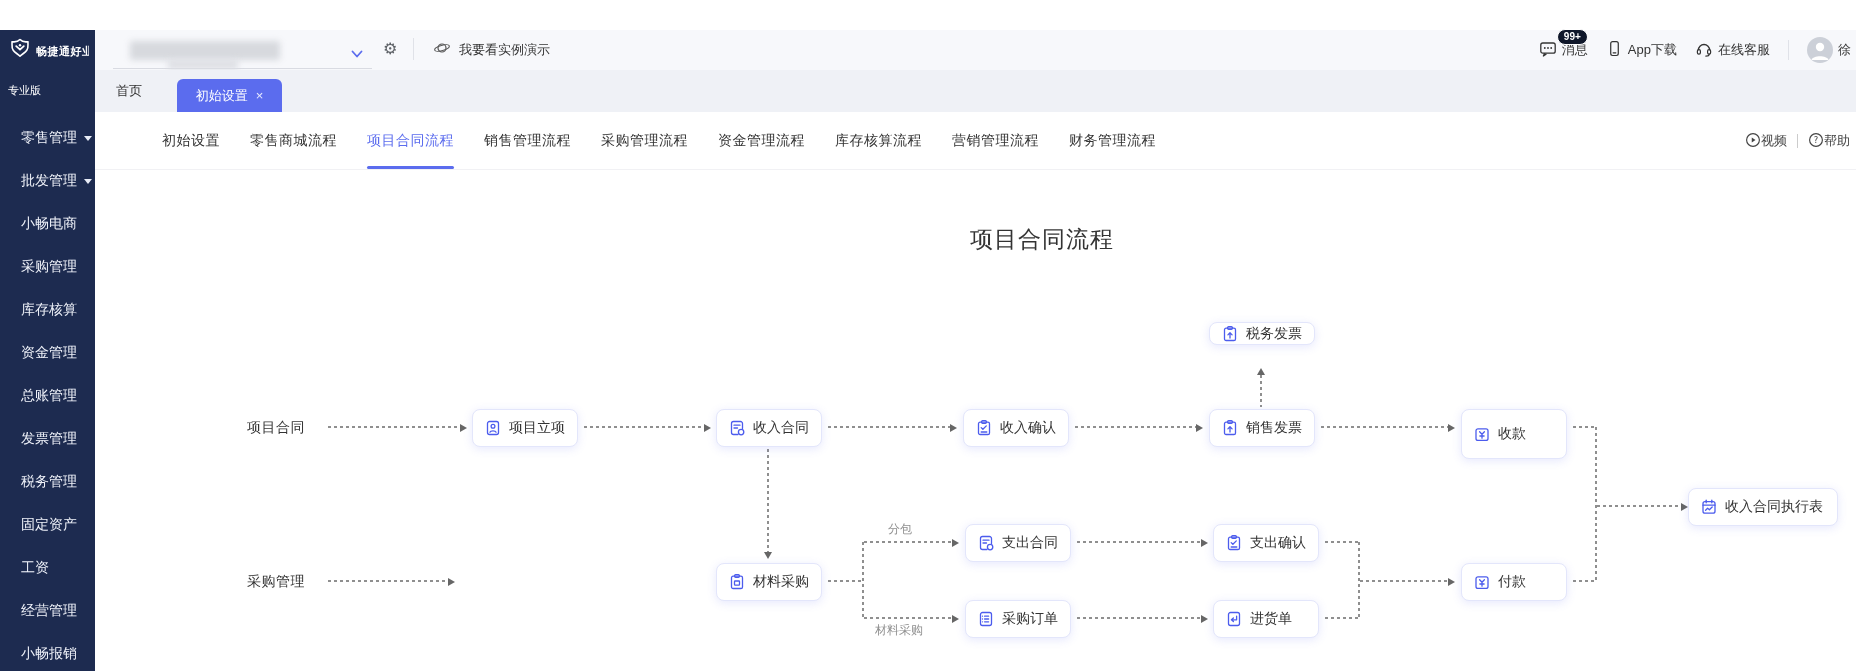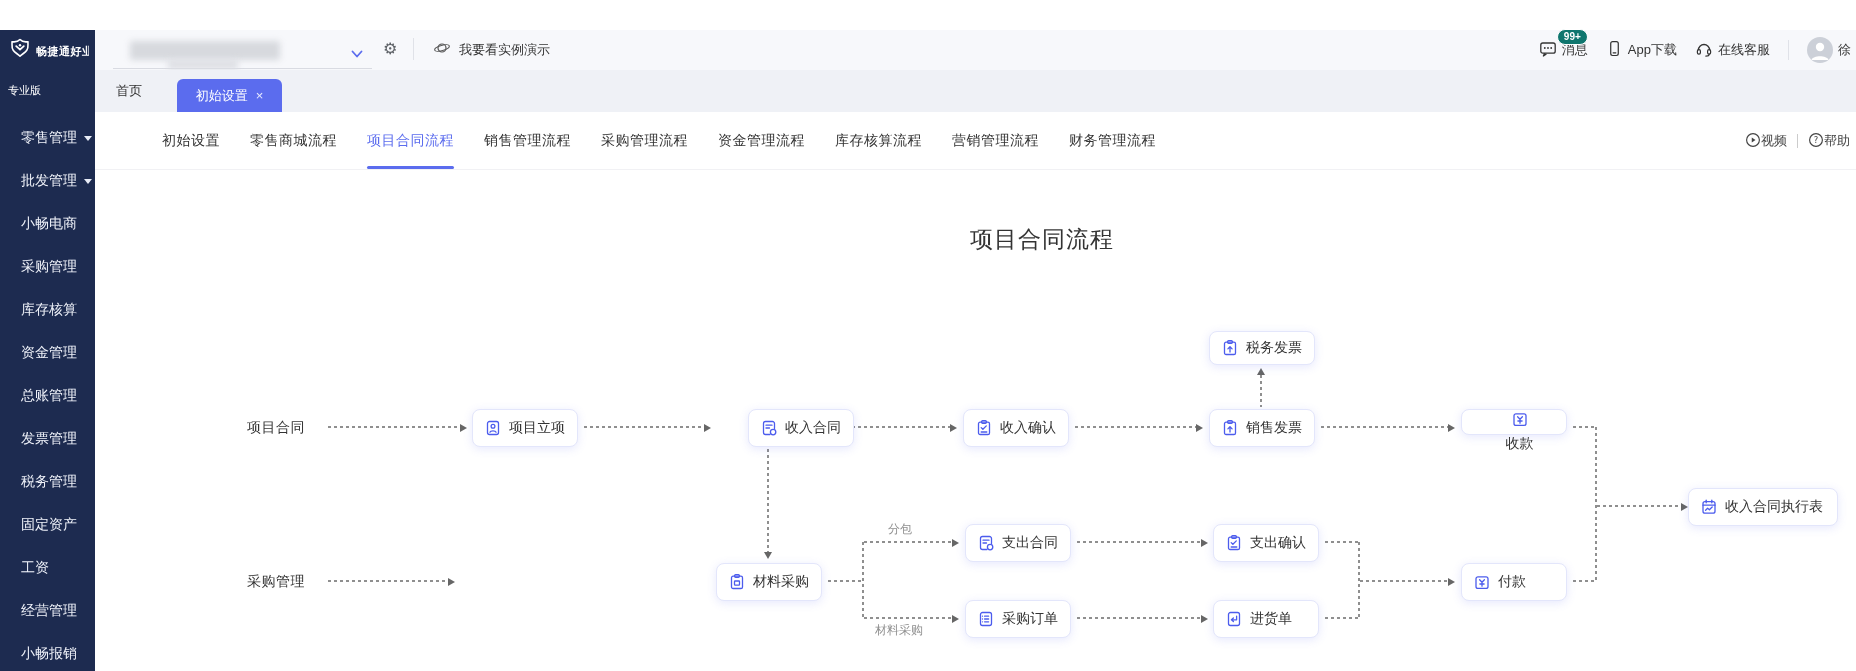--- a/index.html
+++ b/index.html
@@ -31,21 +31,21 @@
   .blur-box2 { position:absolute; left:55px; top:22px; width:70px; height:9px;
     background:#dcdee3; filter:blur(3px); }
   .chevron { position:absolute; right:8px; top:9px; }
   .hdr-gear { position:absolute; left:288px; top:9px; font-size:16px; color:#5f6368; cursor:pointer;
     font-family:"DejaVu Sans",sans-serif; line-height:20px;}
   .hdr-div { position:absolute; left:318px; top:8px; width:1px; height:22px; background:#e0e2e8; }
   .demo-link { position:absolute; left:338px; top:9px; display:flex; align-items:center; gap:8px;
     font-size:13px; color:#333; cursor:pointer; }
   .hdr-right { position:absolute; right:2px; top:0; height:40px; display:flex; align-items:center; gap:18px; }
   .hdr-item { display:flex; align-items:center; gap:5px; font-size:13px; color:#333; cursor:pointer; position:relative; }
-  .badge { position:absolute; top:-11px; left:18px; background:#0f766e; color:#fff; font-size:10px;
+  .badge { position:absolute; top:-11px; left:18px; background:#0f172a; color:#fff; font-size:10px;
     font-weight:bold; padding:1px 6px 2px; border-radius:9px; border:1px solid #fff; }
   .hdr-vdiv { width:1px; height:20px; background:#e0e2e8; }
   .avatar { width:26px; height:26px; border-radius:50%; background:#ccd0d8; overflow:hidden; }
   .user-name { font-size:13px; color:#333; width:16px; overflow:hidden; white-space:nowrap; }
 
   
   .tabrow { position:absolute; left:95px; top:70px; right:0; height:42px; background:#eff1f6; }
   .tab-home { position:absolute; left:21px; top:0; height:42px; display:flex; align-items:center;
     font-size:13px; color:#333; cursor:pointer; }
   .tab-active { position:absolute; left:82px; bottom:0; height:33px; width:105px; background:#5b6cee;
@@ -304,21 +304,21 @@
         <div class="node" style="left: 377px; top: 239px; width: 106px; height: 38px;">
           <span style="display: flex; align-items: center;">
             <svg width="18" height="18" viewBox="0 0 18 18" fill="none" stroke="#4c5ced" stroke-width="1.3" stroke-linecap="round" stroke-linejoin="round">
               <rect x="3.5" y="2.5" width="11" height="13" rx="2"></rect>
               <circle cx="9" cy="7.3" r="1.9"></circle>
               <path d="M5.9 13.2c.7-1.8 5.5-1.8 6.2 0"></path>
             </svg>
           </span>
           <span>项目立项</span>
         </div>
-        <div class="node" style="left: 621px; top: 239px; width: 106px; height: 38px; margin-left: 32px;">
+        <div class="node" style="left: 621px; top: 239px; width: 106px; height: 38px;">
           <span style="display: flex; align-items: center;">
             <svg width="18" height="18" viewBox="0 0 18 18" fill="none" stroke="#4c5ced" stroke-width="1.3" stroke-linecap="round" stroke-linejoin="round">
               <path d="M14.5 9.5V4.5c0-1.1-.9-2-2-2h-7c-1.1 0-2 .9-2 2v9c0 1.1.9 2 2 2h4.5"></path>
               <line x1="6" y1="6.2" x2="12" y2="6.2"></line>
               <line x1="6" y1="9" x2="9.5" y2="9"></line>
               <circle cx="13.1" cy="13.1" r="2.7"></circle>
             </svg>
           </span>
           <span>收入合同</span>
         </div>
@@ -336,30 +336,30 @@
         <div class="node" style="left: 1114px; top: 239px; width: 106px; height: 38px;">
           <span style="display: flex; align-items: center;">
             <svg width="18" height="18" viewBox="0 0 18 18" fill="none" stroke="#4c5ced" stroke-width="1.3" stroke-linecap="round" stroke-linejoin="round">
               <rect x="3.5" y="3.2" width="11" height="12.3" rx="1.6"></rect>
               <rect x="6.6" y="1.7" width="4.8" height="2.6" rx="1"></rect>
               <path d="M9 13V7.8M6.9 9.9L9 7.8l2.1 2.1"></path>
             </svg>
           </span>
           <span>销售发票</span>
         </div>
-        <div class="node" style="left: 1366px; top: 239px; width: 106px; height: 26px; flex-direction: column;">
+        <div class="node" style="left: 1366px; top: 239px; width: 106px; height: 50px;">
           <span style="display: flex; align-items: center;">
             <svg width="18" height="18" viewBox="0 0 18 18" fill="none" stroke="#4c5ced" stroke-width="1.3" stroke-linecap="round" stroke-linejoin="round">
               <rect x="3" y="3.8" width="12" height="11.6" rx="2"></rect>
               <path d="M6.6 6.8L9 9.2l2.4-2.4M9 9.2v4M6.9 11h4.2"></path>
             </svg>
           </span>
           <span>收款</span>
         </div>
-        <div class="node" style="left: 1114px; top: 161px; width: 106px; height: 34px;">
+        <div class="node" style="left: 1114px; top: 152px; width: 106px; height: 23px;">
           <span style="display: flex; align-items: center;">
             <svg width="18" height="18" viewBox="0 0 18 18" fill="none" stroke="#4c5ced" stroke-width="1.3" stroke-linecap="round" stroke-linejoin="round">
               <rect x="3.5" y="3.2" width="11" height="12.3" rx="1.6"></rect>
               <rect x="6.6" y="1.7" width="4.8" height="2.6" rx="1"></rect>
               <path d="M9 13V7.8M6.9 9.9L9 7.8l2.1 2.1"></path>
             </svg>
           </span>
           <span>税务发票</span>
         </div>
         <div class="node" style="left: 1593px; top: 318px; width: 150px; height: 38px;">

